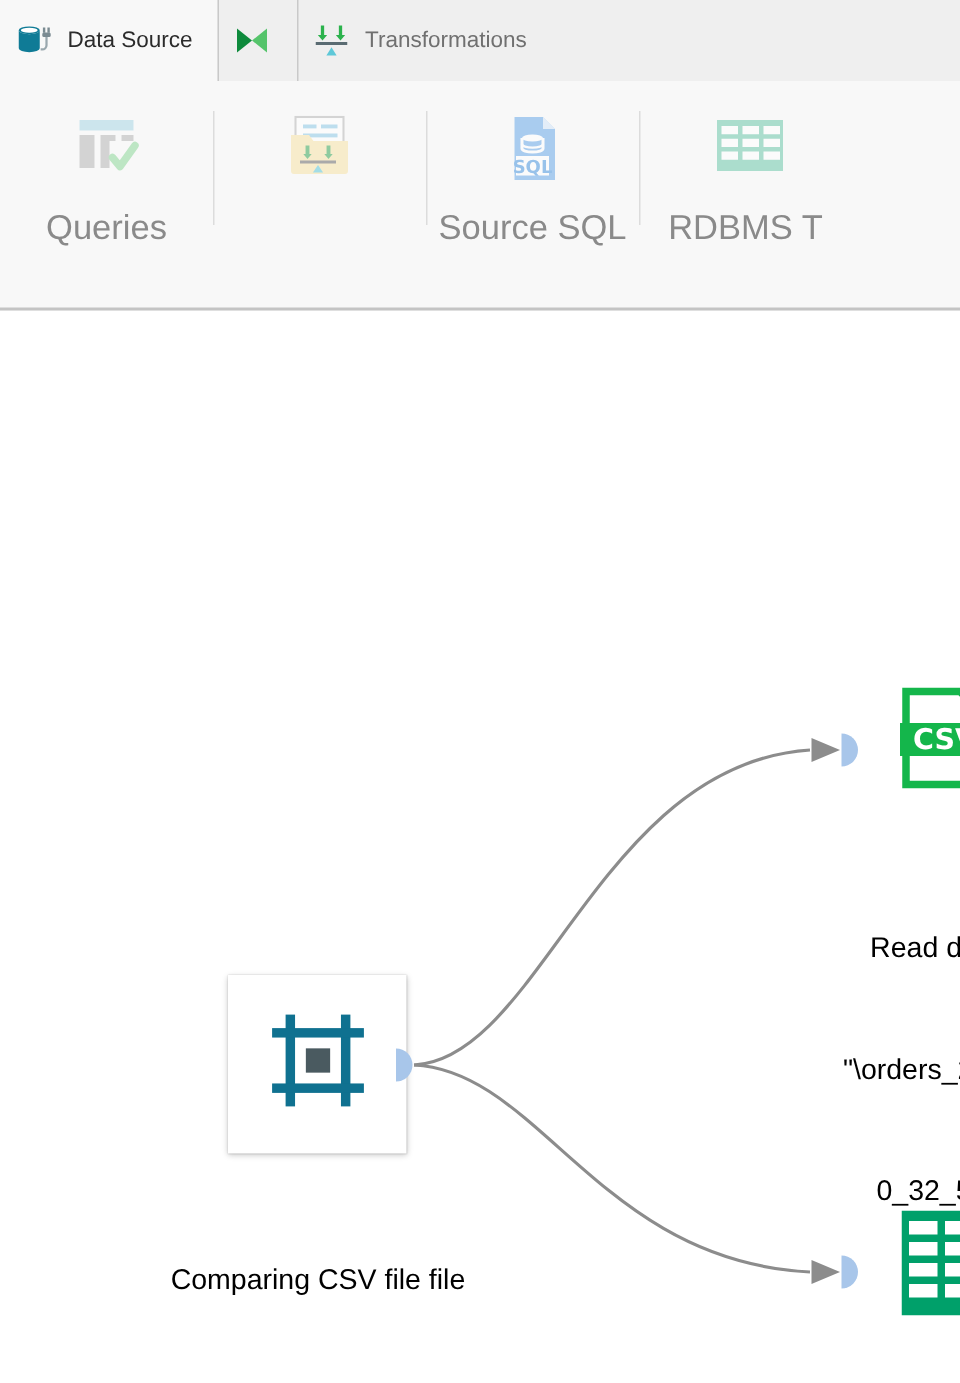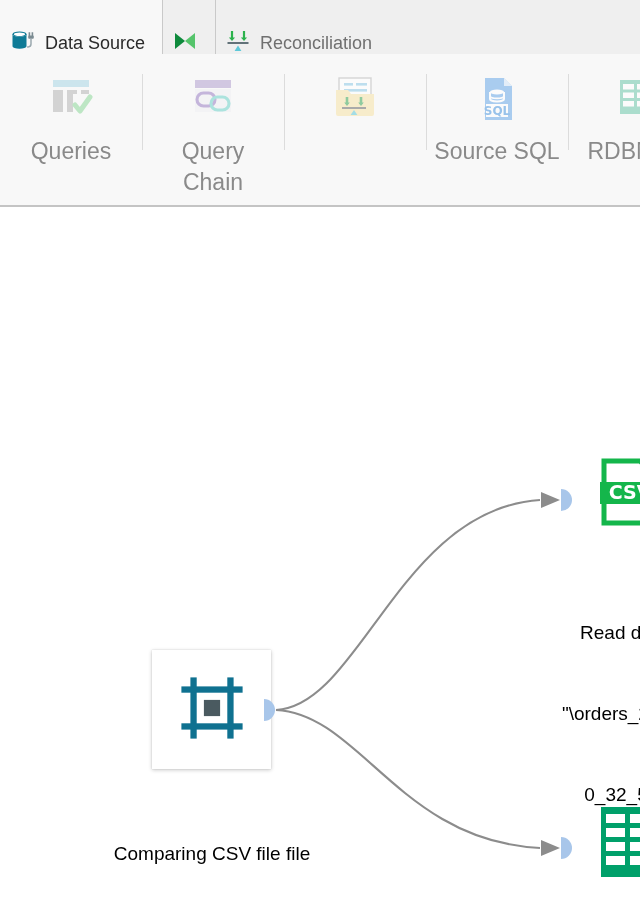--- a/index.html
+++ b/index.html
@@ -29,27 +29,27 @@
     left: 0; top: 0;
     width: 640px;
     height: 54px;
     background: #efefef;
     display: flex;
     align-items: stretch;
     overflow: hidden;
   }
   .tab {
     display: flex;
-    align-items: flex-end;
+    align-items: center;
     gap: 9px;
     padding: 0 17px 0 10px;
     height: 54px;
     box-sizing: border-box;
     color: #707070;
-    font-size: 18px;
+    font-size: 15px;
     white-space: nowrap;
     position: relative;
   }
   .tab.active {
     background: #f8f8f8;
     color: #2b2b2b;
   }
   .tab.inactive + .tab.inactive::before,
   .tab.active + .tab.inactive::before {
     content: "";
@@ -196,21 +196,21 @@
       <span class="tab-icon">
         <svg viewBox="0 0 26 26" width="26" height="26">
           <path d="M7 3 v8" stroke="#2bb24c" stroke-width="2.2" fill="none"></path>
           <path d="M3.9 9.4 L7 13 L10.1 9.4 Z" fill="#2bb24c"></path>
           <path d="M19 3 v8" stroke="#2bb24c" stroke-width="2.2" fill="none"></path>
           <path d="M15.9 9.4 L19 13 L22.1 9.4 Z" fill="#2bb24c"></path>
           <path d="M2.5 15 H23.5" stroke="#5a6b72" stroke-width="1.9"></path>
           <path d="M13 17.5 L9.6 23 H16.4 Z" fill="#5ec8d8"></path>
         </svg>
       </span>
-      <span class="tab-label">Reconciliation</span>
+      <span class="tab-label">Transformations</span>
     </div>
 
   </div>
 
   <div class="ribbon">
     <div class="ribbon-inner">
 
       <div class="ribbon-item">
         <span class="ribbon-icon">
           <svg viewBox="0 0 54 54" width="54" height="54">
@@ -218,31 +218,20 @@
             <rect x="9" y="18" width="10" height="22" fill="#b6b6b6"></rect>
             <rect x="23" y="18" width="10" height="22" fill="#b6b6b6"></rect>
             <rect x="37" y="18" width="8" height="22" fill="#b6b6b6"></rect>
             <rect x="29" y="22" width="18" height="20" fill="#f8f8f8"></rect>
             <path d="M31 33 L36 39 L46 25" stroke="#8ed89a" stroke-width="5" fill="none" stroke-linecap="round" stroke-linejoin="round"></path>
           </svg>
         </span>
         <span class="ribbon-label">Queries</span>
       </div>
 
-      <div class="ribbon-item">
-        <span class="ribbon-icon">
-          <svg viewBox="0 0 54 54" width="54" height="54">
-            <rect x="9" y="8" width="36" height="8" fill="#b3a0cf"></rect>
-            <rect x="9" y="17" width="36" height="23" fill="#f0f0f4"></rect>
-            <rect x="11" y="21" width="18" height="13" rx="6.5" fill="none" stroke="#9b7fc4" stroke-width="3.1"></rect>
-            <rect x="25" y="25" width="18" height="13" rx="6.5" fill="none" stroke="#6fd2c9" stroke-width="3.1"></rect>
-          </svg>
-        </span>
-        <span class="ribbon-label">Query Chain</span>
-      </div>
 
       <div class="ribbon-item">
         <span class="ribbon-icon">
           <svg viewBox="0 0 54 54" width="54" height="54">
             <rect x="11" y="6" width="32" height="22" fill="#ffffff" stroke="#b8b8b8" stroke-width="1.4"></rect>
             <rect x="16" y="11" width="9" height="2.6" fill="#8ecae6"></rect>
             <rect x="28" y="11" width="11" height="2.6" fill="#8ecae6"></rect>
             <rect x="16" y="17" width="23" height="2.6" fill="#8ecae6"></rect>
             <path d="M8 18 h12 l3 4 h23 v20 a2 2 0 0 1 -2 2 H10 a2 2 0 0 1 -2 -2 Z" fill="#f7e3a8"></path>
             <path d="M19 25 v7" stroke="#3aa758" stroke-width="2.6" fill="none"></path>

